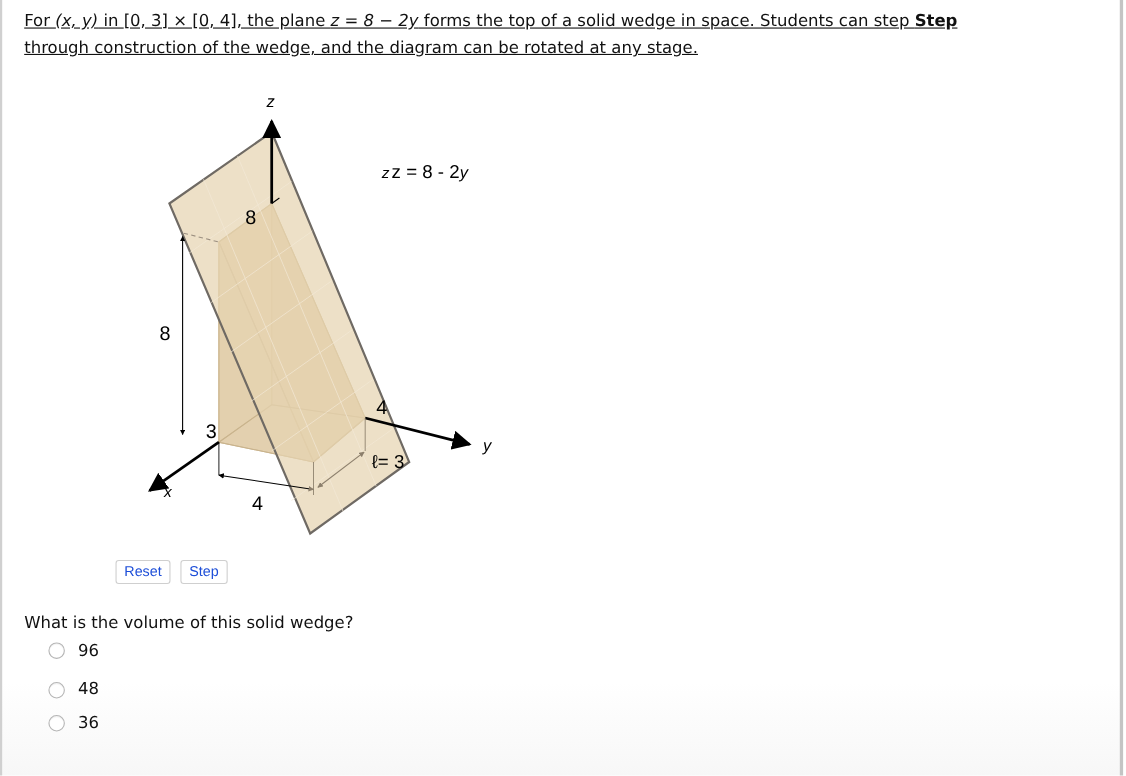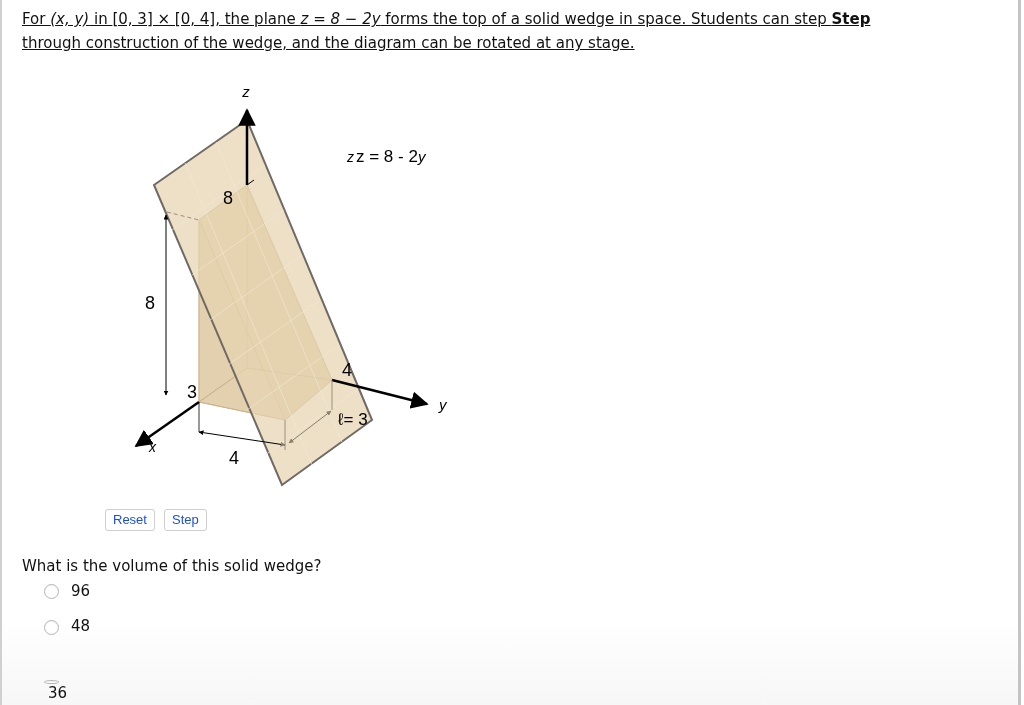--- a/index.html
+++ b/index.html
@@ -138,17 +138,17 @@
   <div class="question">What is the volume of this solid wedge?</div>
 
   <div class="option" style="top:580px;">
     <span class="radio"></span>
     <span>96</span>
   </div>
   <div class="option" style="top:613px;align-items:flex-end;">
     <span class="radio"></span>
     <span>48</span>
   </div>
-  <div class="option" style="top:680px;flex-direction:column;">
+  <div class="option" style="top:646px;">
     <span class="radio"></span>
     <span>36</span>
   </div>
 </div>
 
 </body></html>

